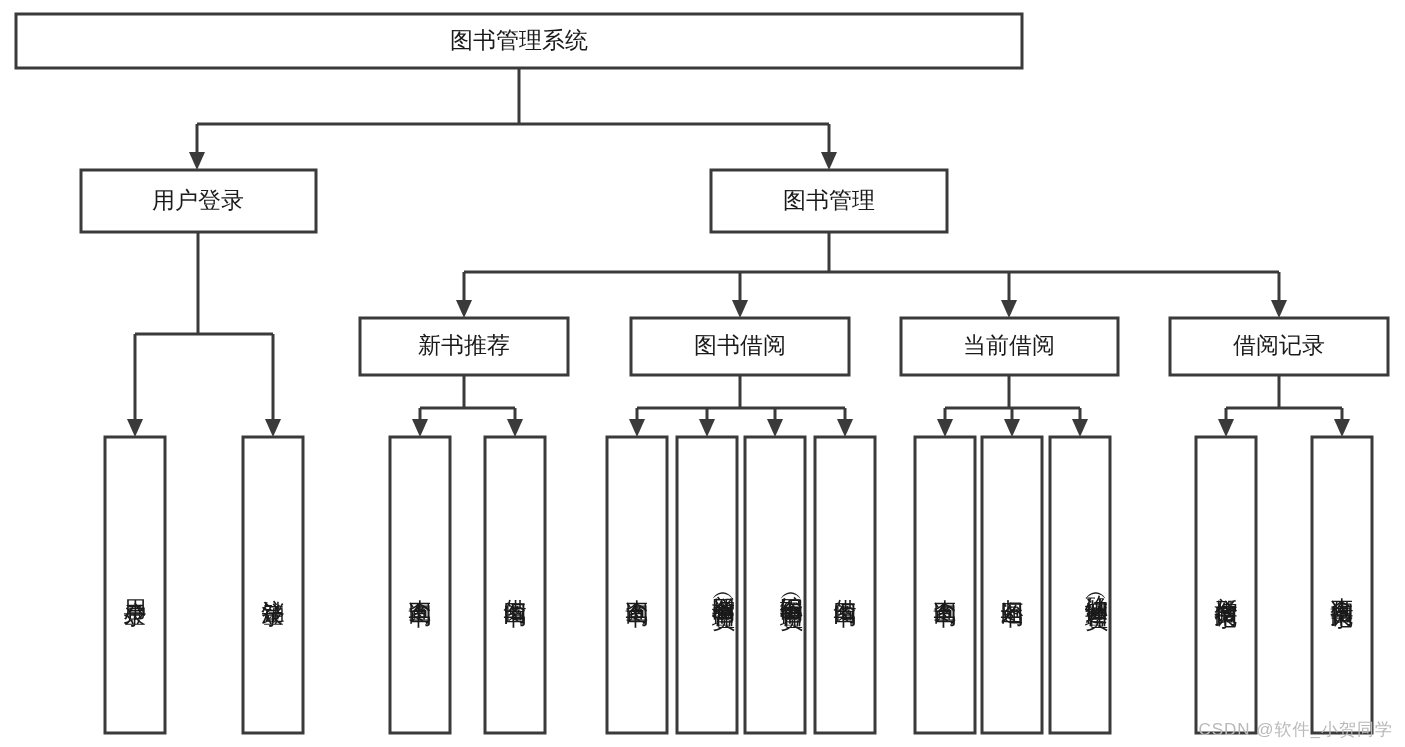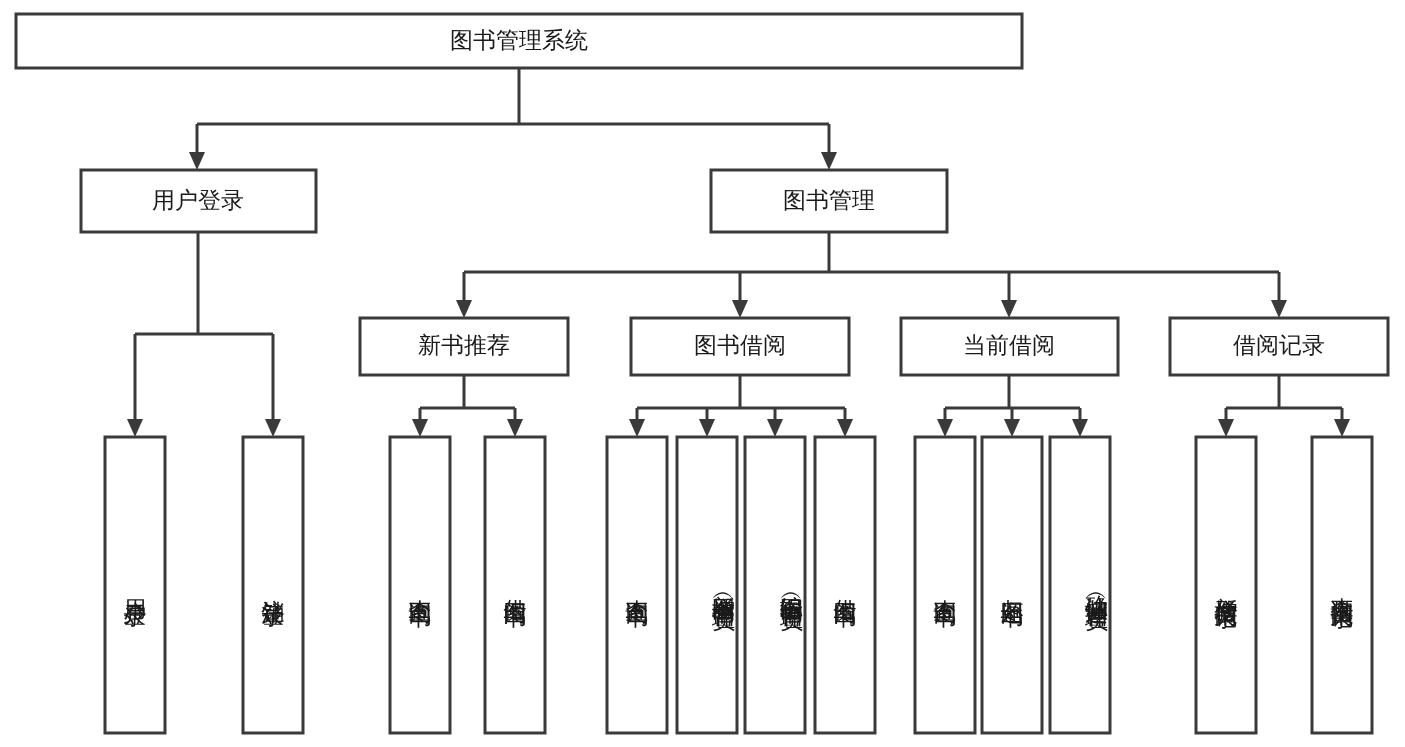--- a/index.html
+++ b/index.html
@@ -209,13 +209,14 @@
   <div class="vlabel" style="left:745px; top:441px; width:60px; height:290px; align-items:flex-start;">编辑图书（管理员）</div>
   <div class="vlabel" style="left:815px; top:437px; width:60px; height:296px;">借阅图书</div>
 
   <div class="vlabel" style="left:915px; top:437px; width:60px; height:296px;">查询图书</div>
   <div class="vlabel" style="left:982px; top:437px; width:60px; height:296px;">归还图书</div>
   <div class="vlabel" style="left:1050px; top:441px; width:60px; height:290px; align-items:flex-start;">确认归还（管理员）</div>
 
   <div class="vlabel" style="left:1196px; top:437px; width:60px; height:296px;">新增借阅记录</div>
   <div class="vlabel" style="left:1312px; top:437px; width:60px; height:296px;">查询借阅记录</div>
 
+  <div class="watermark">CSDN @软件_小贺同学</div>
 </div>
 
 </body></html>

